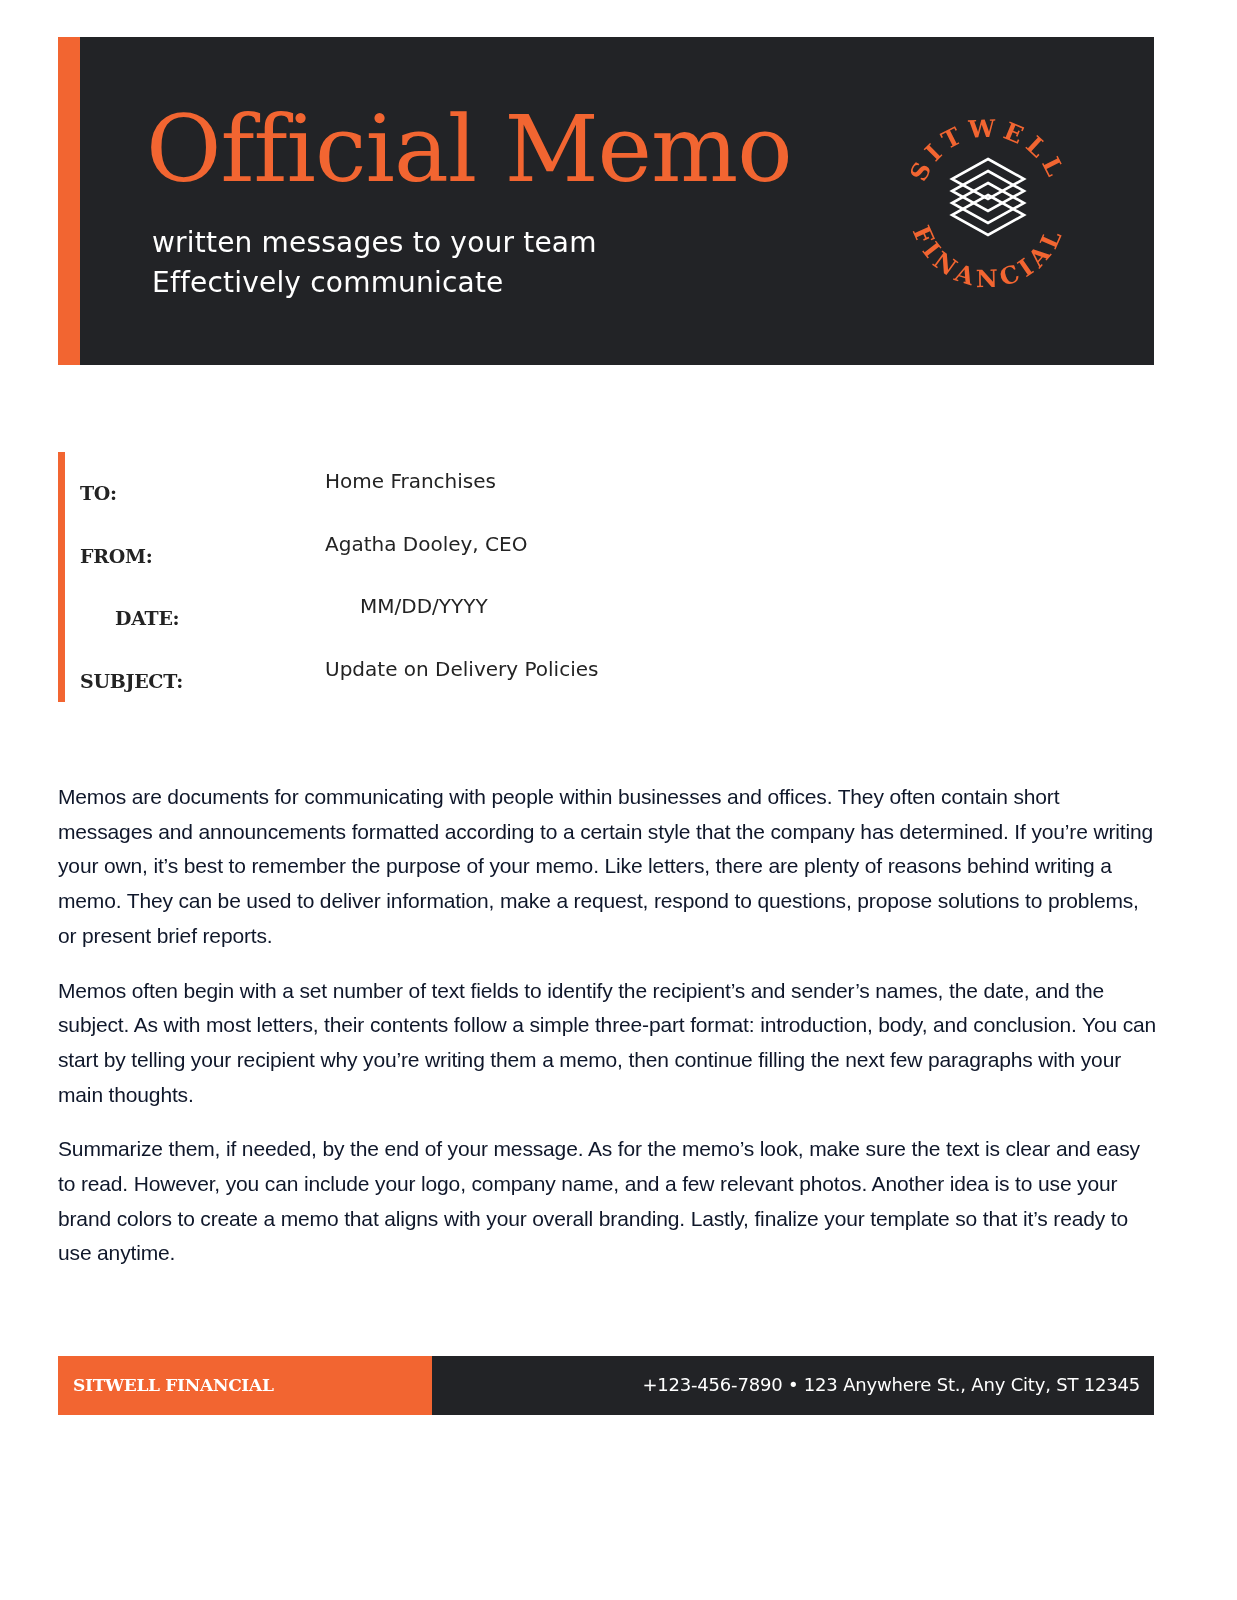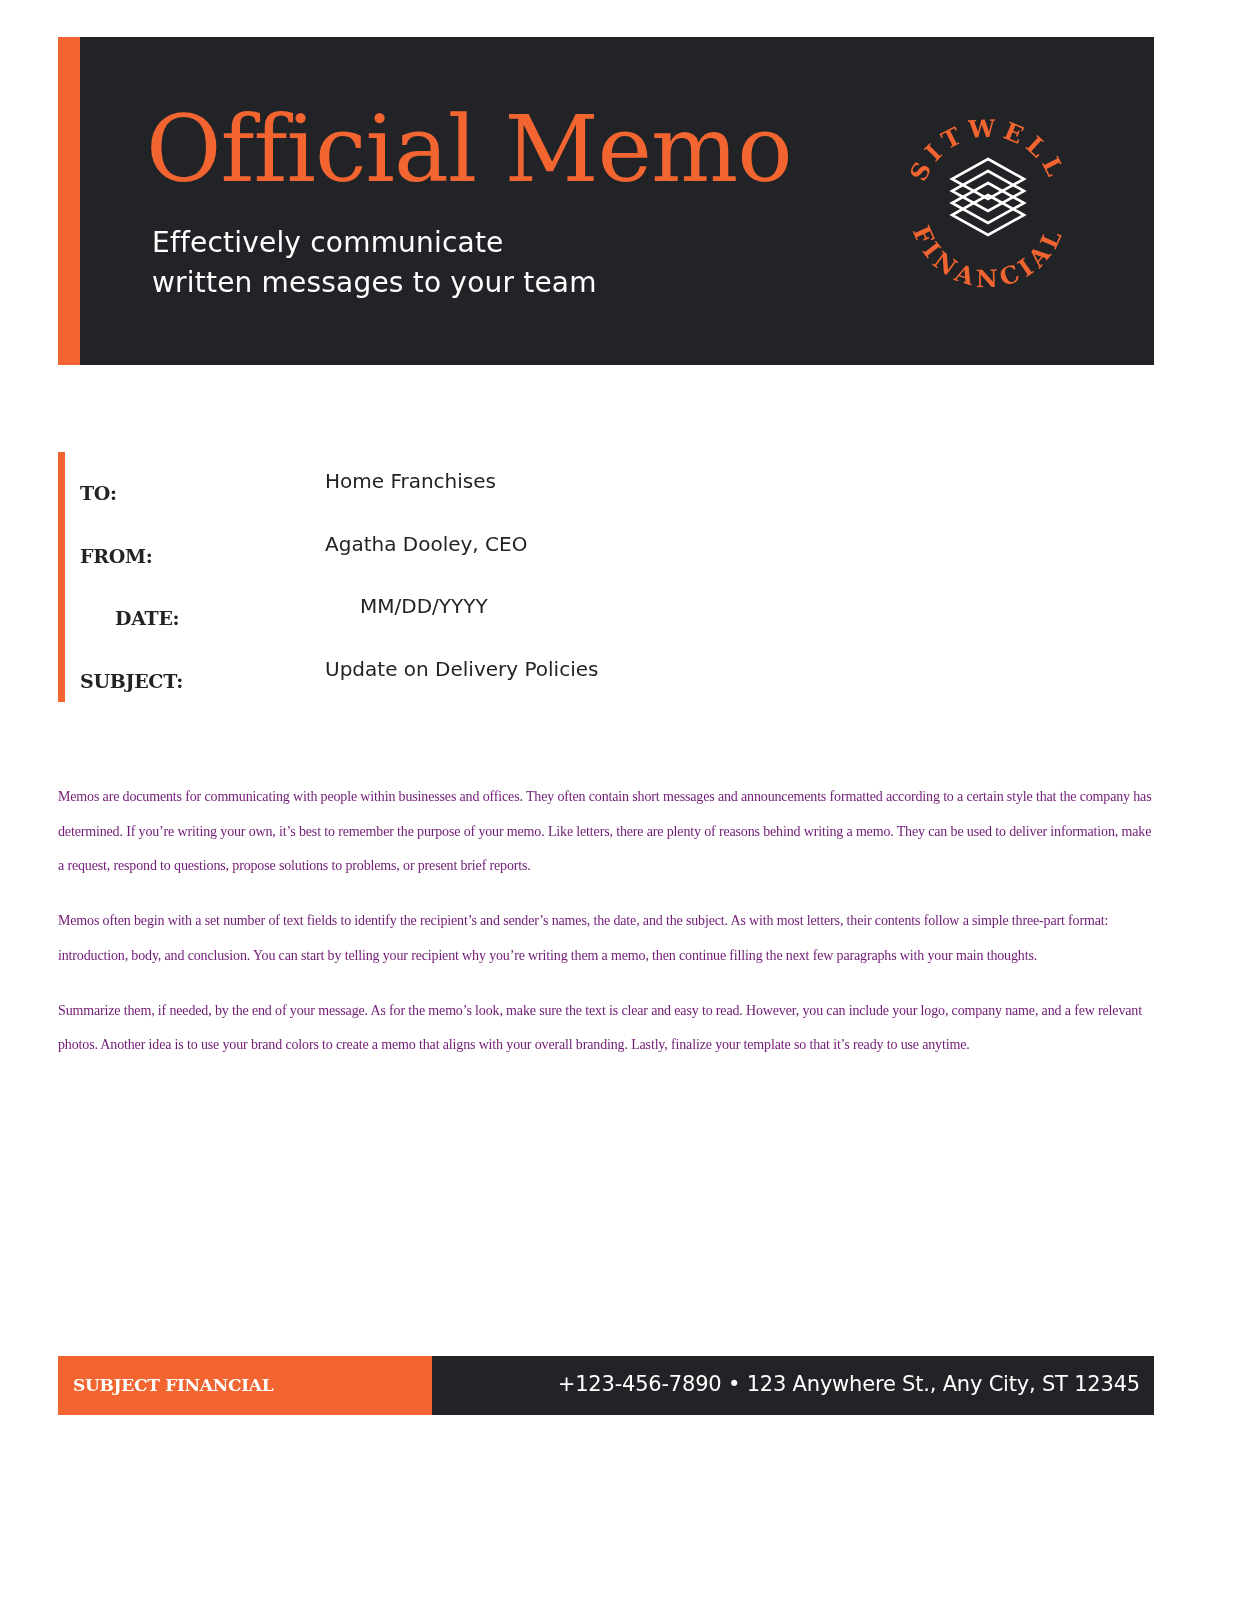--- a/index.html
+++ b/index.html
@@ -45,51 +45,51 @@
   .field-value {
     position: absolute; left: 245px; top: 0;
     font-family: "DejaVu Sans", sans-serif; font-size: 20px; line-height: 40px;
     color: #232323;
   }
 
   .body-text {
     position: absolute; left: 58px; top: 780px; width: 1100px;
   }
   .body-text p {
-    font-family: Liberation Serif, serif; font-size: 14px; line-height: 34.7px;
-    color: #701a75; margin-bottom: 20px; letter-spacing: -0.15px;
+    font-family: Liberation Sans, sans-serif; font-size: 21px; line-height: 34.7px;
+    color: #0f172a; margin-bottom: 20px; letter-spacing: -0.15px;
   }
 
   .footer {
     position: absolute; left: 58px; top: 1356px; width: 1096px; height: 59px;
     background: #222326;
   }
   .footer .brand-block {
     position: absolute; left: 0; top: 0; width: 374px; height: 59px; background: #f26531;
   }
   .footer .brand-name {
     position: absolute; left: 15px; top: 0;
     font-family: "DejaVu Serif", serif; font-weight: bold; font-size: 17px; line-height: 59px;
     color: #ffffff; letter-spacing: -0.3px;
   }
   .footer .contact {
     position: absolute; right: 14px; top: 0;
-    font-family: "DejaVu Sans", sans-serif; font-size: 21px; line-height: 57px;
+    font-family: "DejaVu Sans", sans-serif; font-size: 18px; line-height: 57px;
     color: #ffffff; white-space: nowrap; letter-spacing: -0.2px;
   }
 </style>
 </head>
 <body>
 
 <div class="header">
   <div class="accent-bar"></div>
   <div class="title">Official Memo</div>
   <div class="subtitle">
+    <div>written messages to your team</div>
     <div>Effectively communicate</div>
-    <div>written messages to your team</div>
   </div>
   <div class="logo">
     <svg width="176" height="196" viewBox="0 0 176 196">
       <defs>
         <path id="arcTop" d="M 22 98 A 66 66 0 0 1 154 98"></path>
         <path id="arcBottom" d="M 10 104 A 78 78 0 0 0 166 104"></path>
       </defs>
       <text font-family="DejaVu Serif, serif" font-weight="bold" font-size="24" fill="#f26531" letter-spacing="6">
         <textPath href="#arcTop" startOffset="50%" text-anchor="middle">SITWELL</textPath>
       </text>
@@ -128,16 +128,16 @@
 </div>
 
 <div class="body-text">
   <p>Memos are documents for communicating with people within businesses and offices. They often contain short messages and announcements formatted according to a certain style that the company has determined. If you’re writing your own, it’s best to remember the purpose of your memo. Like letters, there are plenty of reasons behind writing a memo. They can be used to deliver information, make a request, respond to questions, propose solutions to problems, or present brief reports.</p>
   <p>Memos often begin with a set number of text fields to identify the recipient’s and sender’s names, the date, and the subject. As with most letters, their contents follow a simple three-part format: introduction, body, and conclusion. You can start by telling your recipient why you’re writing them a memo, then continue filling the next few paragraphs with your main thoughts.</p>
   <p>Summarize them, if needed, by the end of your message. As for the memo’s look, make sure the text is clear and easy to read. However, you can include your logo, company name, and a few relevant photos. Another idea is to use your brand colors to create a memo that aligns with your overall branding. Lastly, finalize your template so that it’s ready to use anytime.</p>
 </div>
 
 <div class="footer">
   <div class="brand-block">
-    <span class="brand-name">SUBJECT FINANCIAL</span>
+    <span class="brand-name">SITWELL FINANCIAL</span>
   </div>
   <span class="contact">+123-456-7890 • 123 Anywhere St., Any City, ST 12345</span>
 </div>
 
 </body></html>

